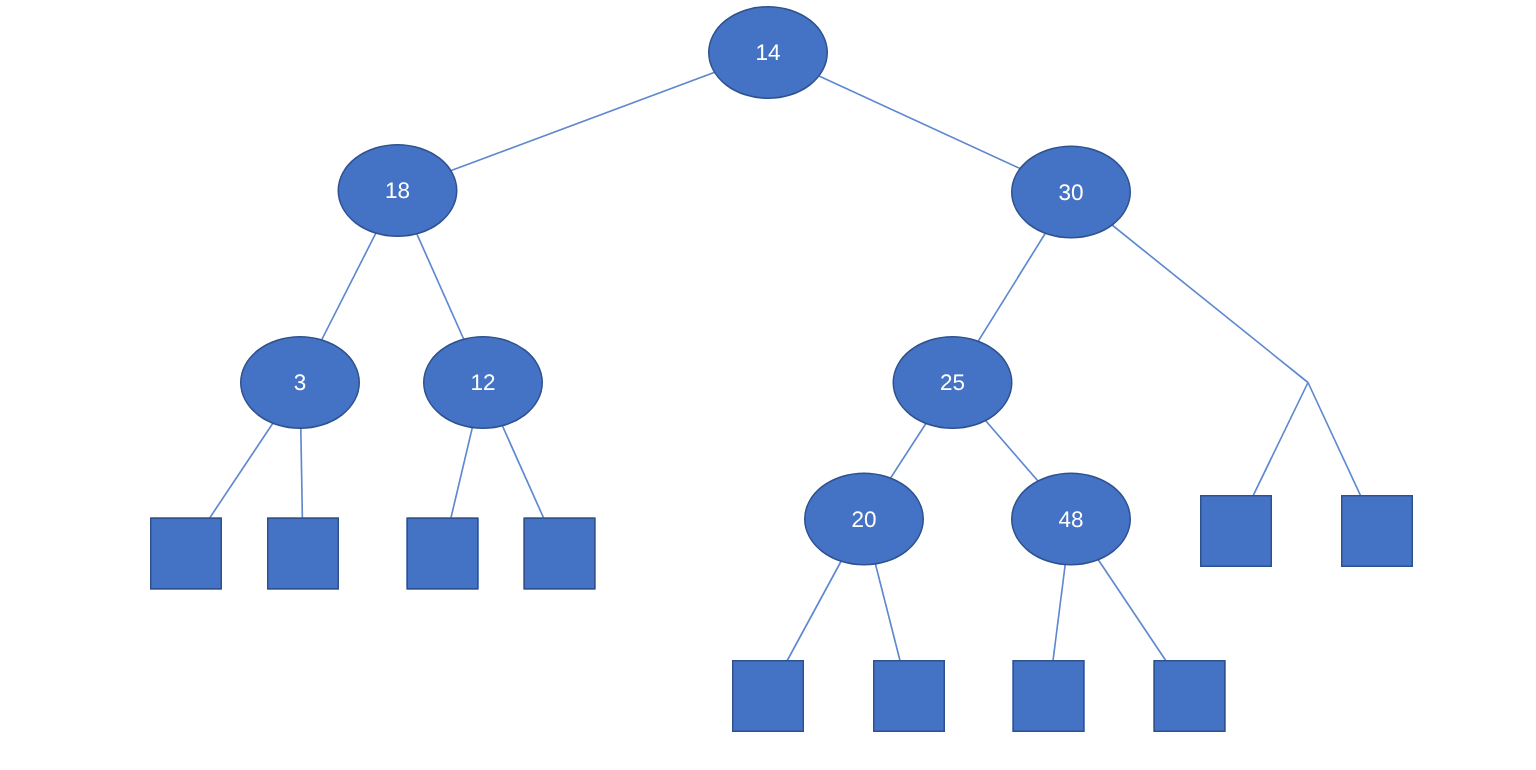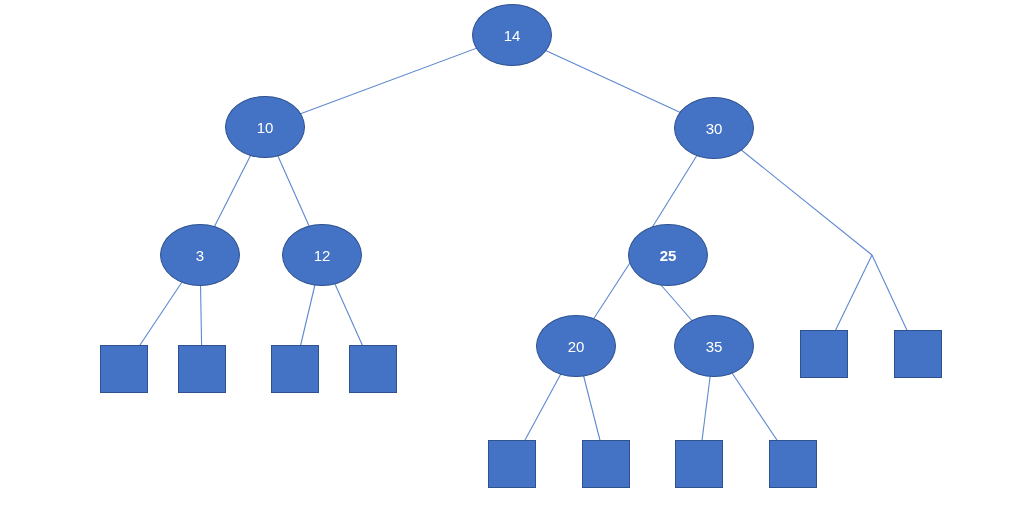--- a/index.html
+++ b/index.html
@@ -81,39 +81,39 @@
     <line x1="576" y1="346" x2="512" y2="464"></line>
     <line x1="576" y1="346" x2="606" y2="464"></line>
     <line x1="714" y1="346" x2="699" y2="464"></line>
     <line x1="714" y1="346" x2="793" y2="464"></line>
   </svg>
 
   <div class="tnode" style="left:472px; top:4px;">
       <span>14</span>
     </div>
   <div class="tnode" style="left:225px; top:96px;">
-      <span>10</span>
+      <span>18</span>
     </div>
   <div class="tnode" style="left:674px; top:97px;">
       <span>30</span>
     </div>
   <div class="tnode" style="left:160px; top:224px;">
       <span>3</span>
     </div>
   <div class="tnode" style="left:282px; top:224px;">
       <span>12</span>
     </div>
-  <div class="tnode" style="left:628px; top:224px;font-weight:bold;">
+  <div class="tnode" style="left:595px; top:224px;">
       <span>25</span>
     </div>
   <div class="tnode" style="left:536px; top:315px;">
       <span>20</span>
     </div>
   <div class="tnode" style="left:674px; top:315px;">
-      <span>35</span>
+      <span>48</span>
     </div>
 
   <div class="leaf" style="left:100px; top:345px;"></div>
   <div class="leaf" style="left:178px; top:345px;"></div>
   <div class="leaf" style="left:271px; top:345px;"></div>
   <div class="leaf" style="left:349px; top:345px;"></div>
   <div class="leaf" style="left:800px; top:330px;"></div>
   <div class="leaf" style="left:894px; top:330px;"></div>
   <div class="leaf" style="left:488px; top:440px;"></div>
   <div class="leaf" style="left:582px; top:440px;"></div>

